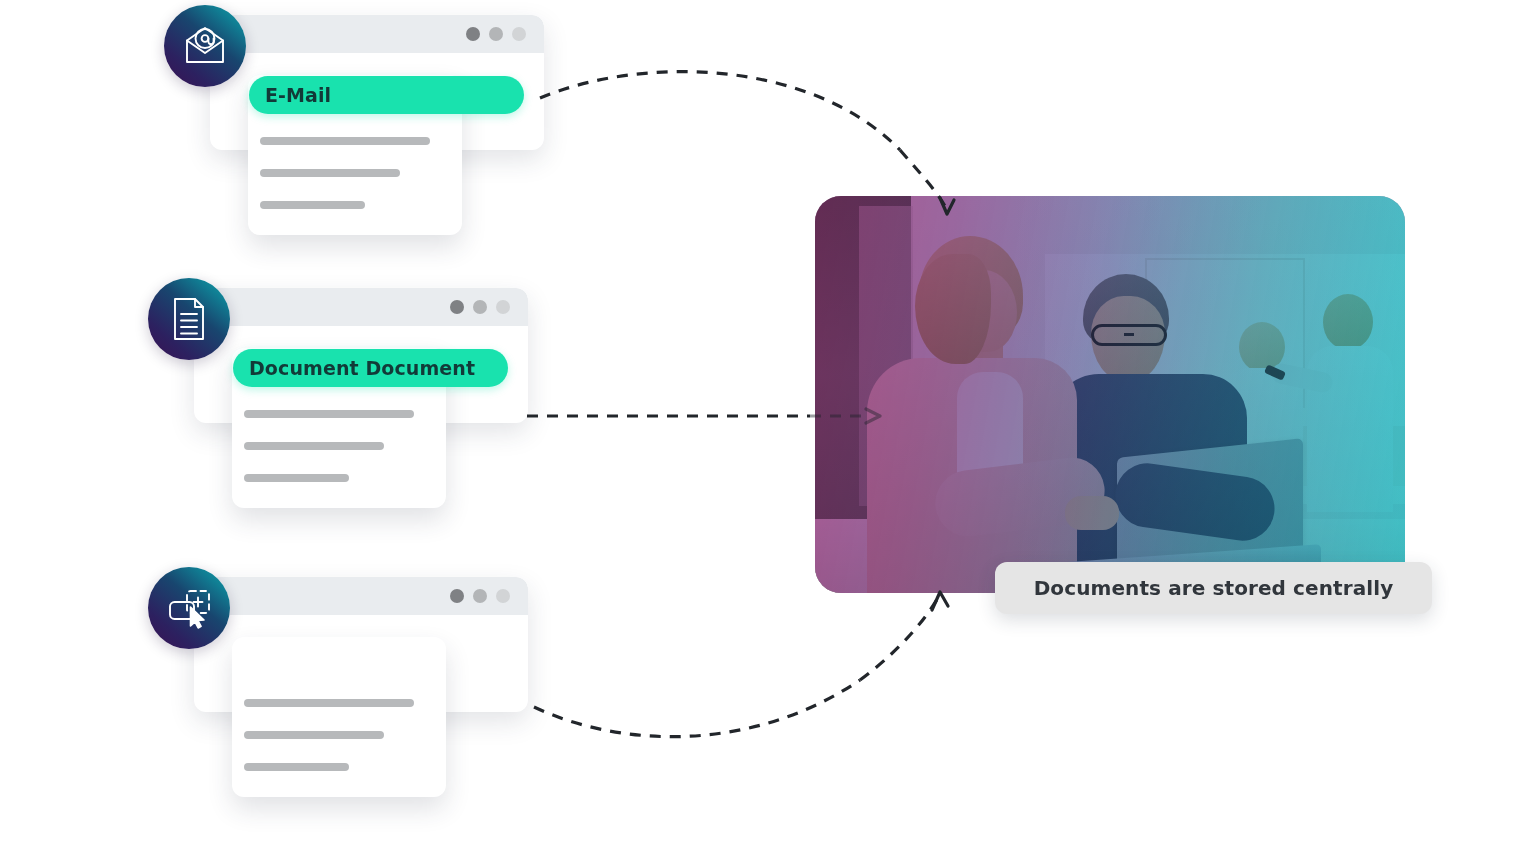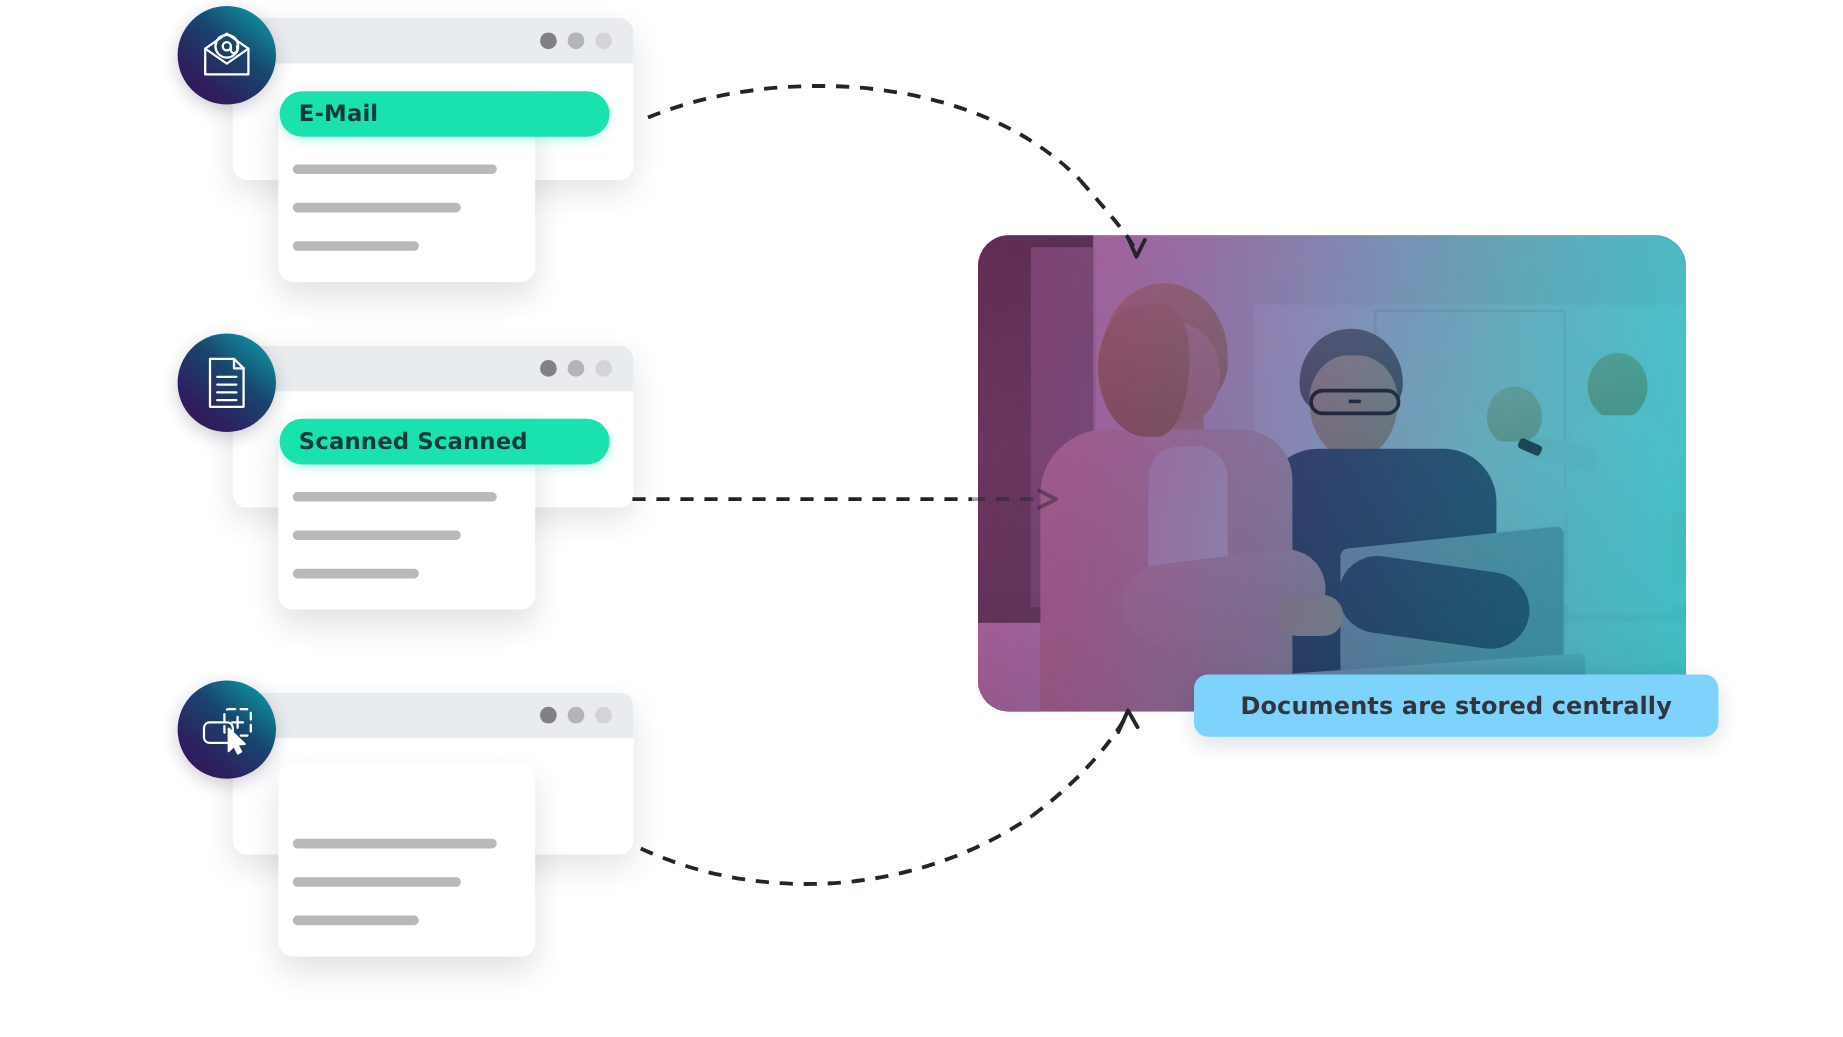--- a/index.html
+++ b/index.html
@@ -292,21 +292,21 @@
        rgba(30, 190, 200, 0.34) 100%);
   }
 
   
   .caption-card {
     position: absolute;
     left: 995px;
     top: 562px;
     width: 437px;
     height: 52px;
-    background: #7dd3fc;
+    background: #e5e5e5;
     border-radius: 12px;
     box-shadow: 0 6px 18px rgba(40,50,70,0.16);
     display: flex;
     align-items: center;
     justify-content: center;
     z-index: 9;
   }
   .caption-text {
     font-size: 20px;
     font-weight: 700;
@@ -321,21 +321,21 @@
     width: 1536px; height: 864px;
     pointer-events: none;
     z-index: 4;
   }
 </style>
 </head>
 <body>
 
 <div id="stage">
 
-  <div class="source-group" style="left:148px; top:5px; width:520px; height:270px;">
+  <div class="source-group" style="left:164px; top:5px; width:520px; height:270px;">
 
     <div class="win-back">
       <div class="win-titlebar">
         <div class="dots">
           <span class="dot d1"></span>
           <span class="dot d2"></span>
           <span class="dot d3"></span>
         </div>
       </div>
     </div>
@@ -373,21 +373,21 @@
       </div>
     </div>
 
     <div class="win-front">
       <span class="line l1"></span>
       <span class="line l2"></span>
       <span class="line l3"></span>
     </div>
 
     <div class="pill">
-      <span>Scanned Scanned</span>
+      <span>Document Document</span>
     </div>
 
     <div class="badge">
       <svg width="42" height="46" viewBox="0 0 42 46" fill="none" stroke="#ffffff" stroke-width="1.9" stroke-linecap="round" stroke-linejoin="round">
         <path d="M7 3 H27 L35 11 V43 H7 Z"></path>
         <path d="M27 3 V11 H35"></path>
         <path d="M13 18 H29"></path>
         <path d="M13 24.5 H29"></path>
         <path d="M13 31 H29"></path>
         <path d="M13 37.5 H29"></path>

